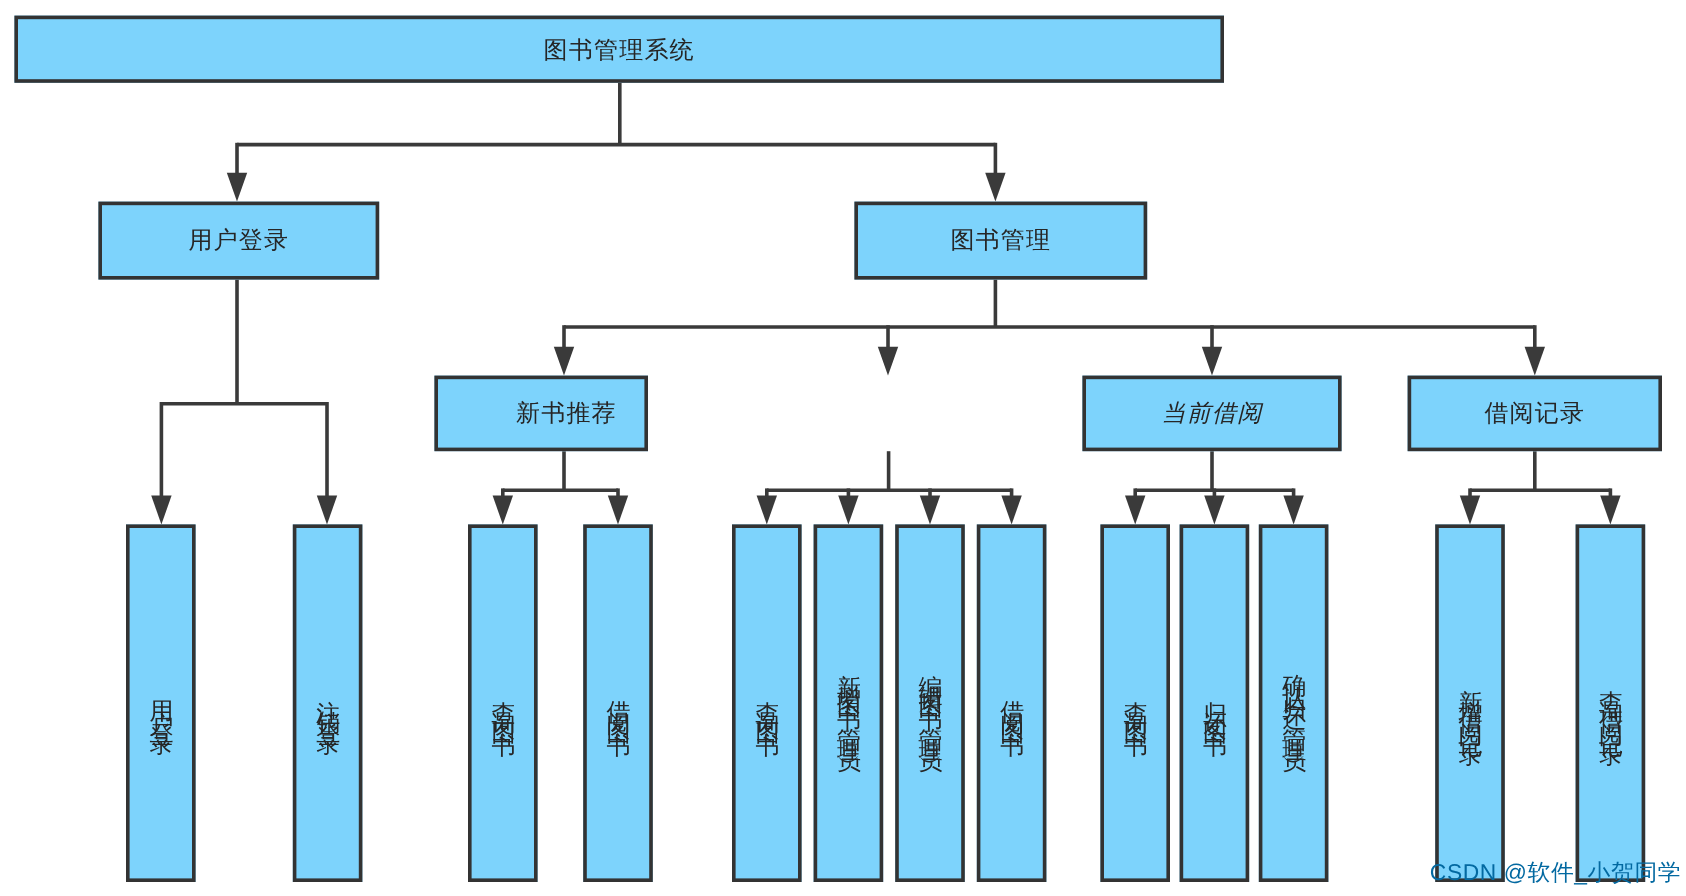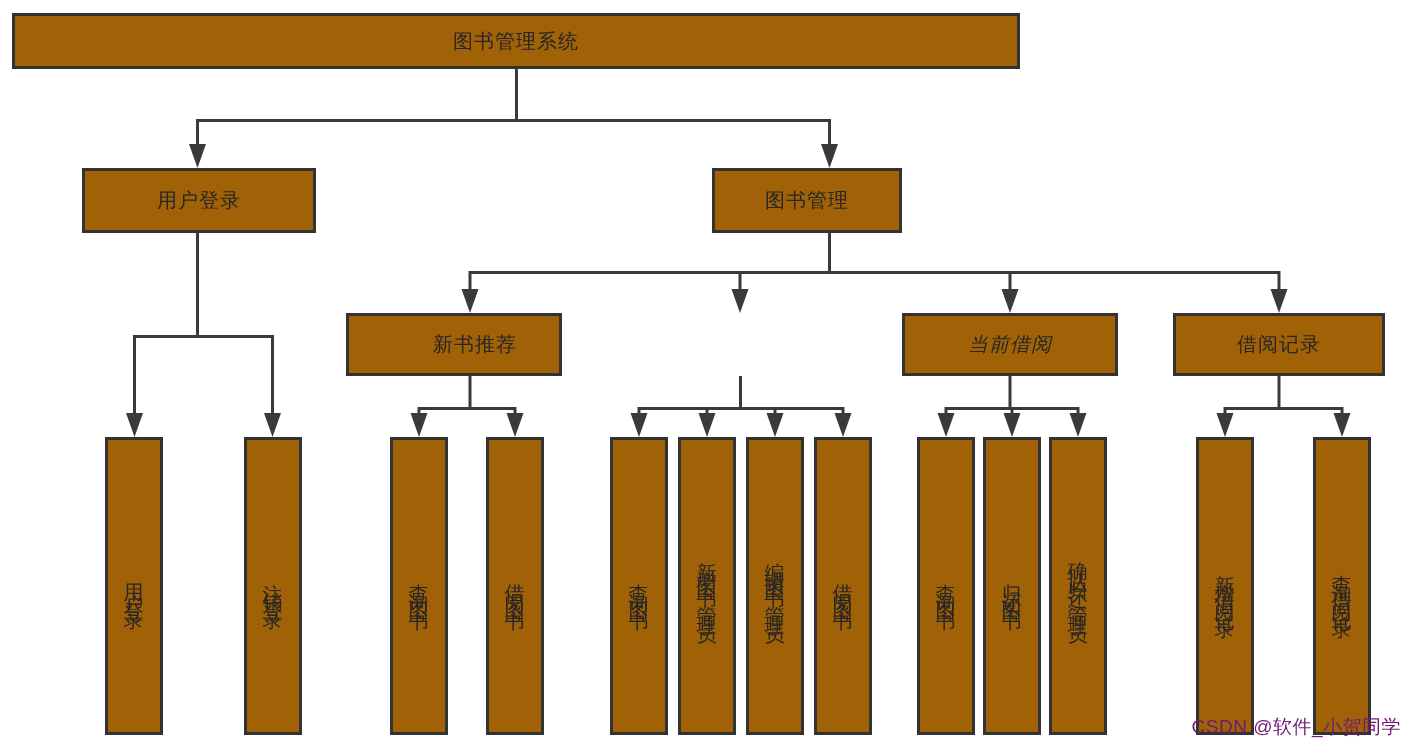--- a/index.html
+++ b/index.html
@@ -18,21 +18,21 @@
   .connectors {
     position: absolute;
     left: 0; top: 0;
     width: 1405px; height: 747px;
     pointer-events: none;
   }
   .node {
     position: absolute;
     box-sizing: border-box;
     border: 3px solid #333333;
-    background: #a16207;
+    background: #7dd3fc;
     display: flex;
     align-items: center;
     justify-content: center;
     color: #262626;
   }
   .hnode {
     font-size: 20px;
     letter-spacing: 1px;
   }
   .root {
@@ -44,21 +44,21 @@
     font-size: 20px;
     letter-spacing: 9px;
     line-height: 1;
     color: #262626;
   }
   .watermark {
     position: absolute;
     right: 4px;
     top: 714px;
     font-size: 19px;
-    color: #701a75;
+    color: #0369a1;
     letter-spacing: 0.5px;
     white-space: nowrap;
   }
 </style>
 </head>
 <body>
 
 <div class="stage">
 
   <svg class="connectors" viewBox="0 0 1405 747" xmlns="http://www.w3.org/2000/svg">
@@ -130,25 +130,25 @@
     </g>
   </svg>
 
   <div class="node hnode root" style="left:12px; top:13px; width:1008px; height:56px;">
     <span>图书管理系统</span>
   </div>
 
   <div class="node hnode" style="left:82px; top:168px; width:234px; height:65px;">
     <span>用户登录</span>
   </div>
-  <div class="node hnode" style="left:712px; top:168px; width:190px; height:65px;">
+  <div class="node hnode" style="left:712px; top:168px; width:244px; height:65px;">
     <span>图书管理</span>
   </div>
 
-  <div class="node hnode" style="left:346px; top:313px; width:216px; height:63px;padding-left:42px;">
+  <div class="node hnode" style="left:362px; top:313px; width:178px; height:63px;padding-left:42px;">
     <span>新书推荐</span>
   </div>
   <div class="node hnode" style="left:902px; top:313px; width:216px; height:63px;font-style:italic;">
     <span>当前借阅</span>
   </div>
   <div class="node hnode" style="left:1173px; top:313px; width:212px; height:63px;">
     <span>借阅记录</span>
   </div>
 
   <div class="node vnode" style="left:105px; top:437px; width:58px; height:298px;">

